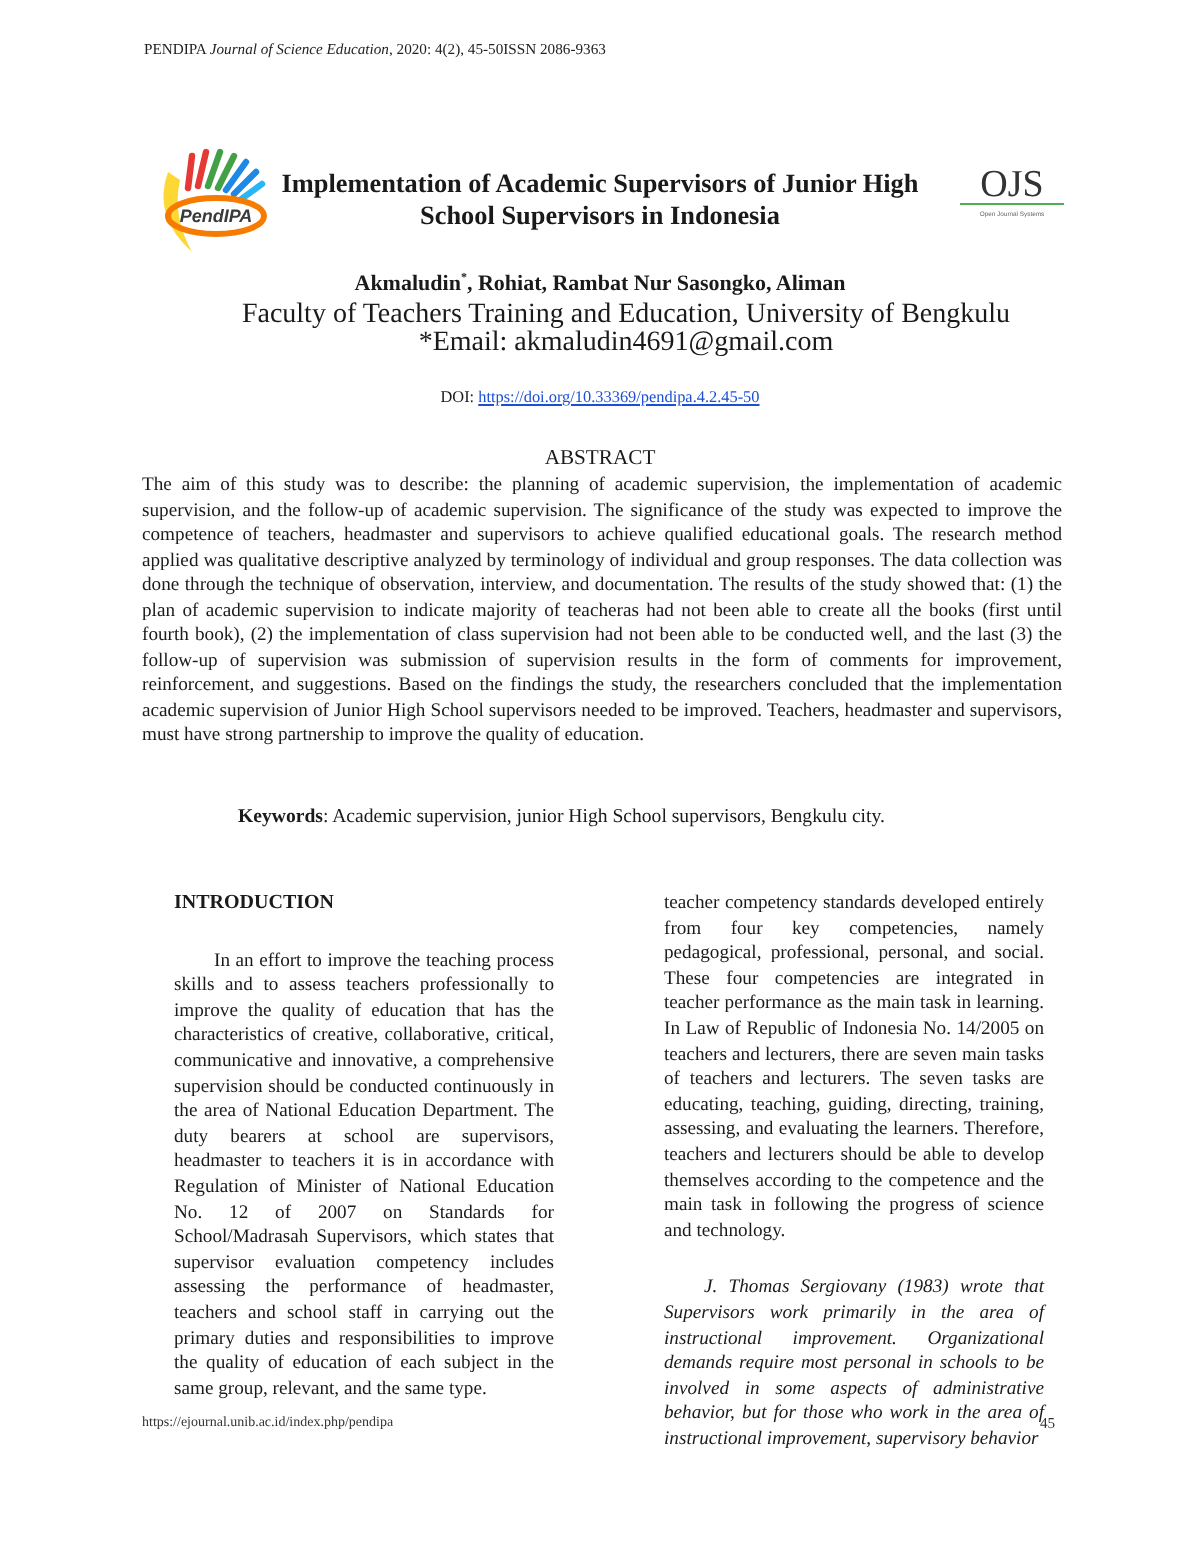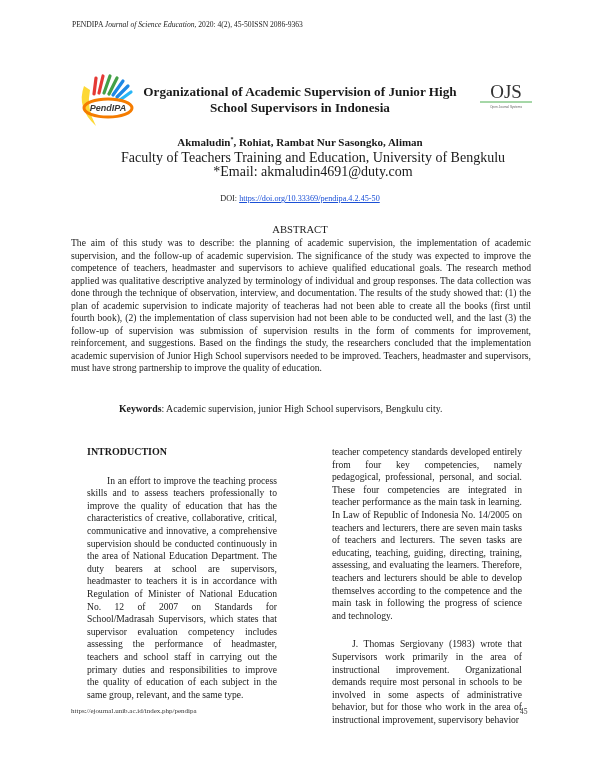--- a/index.html
+++ b/index.html
@@ -42,21 +42,21 @@
   }
   .keywords b { font-weight: bold; margin-left: 48px; }
   .col {
     width: 222px; font-size: 9.6px; line-height: 12.6px; text-align: justify;
   }
   .col-left { left: 71px; top: 430px; }
   .col-right { left: 316px; top: 430px; }
   .col p { margin: 16px; }
   .indent { text-indent: 20px; }
   .section-head { font-weight: bold; font-size: 10px; }
-  .italic { }
+  .italic { font-style: italic; }
   .footer-url { left: 71px; top: 707px; font-size: 7px; color: #333; }
   .page-num { left: 520px; top: 707px; font-size: 7.6px; color: #333; }
 </style>
 </head>
 <body>
 
 <div class="abs running-head">
   <span><span>PENDIPA </span><i>Journal of Science Education</i><span>, 2020: 4(2), 45-50</span></span>
   <span>ISSN 2086-9363</span>
 </div>
@@ -71,37 +71,37 @@
       <line x1="35" y1="26" x2="43" y2="10" stroke="#43a047"></line>
       <line x1="39" y1="27" x2="49" y2="13" stroke="#1e88e5"></line>
       <line x1="43" y1="29" x2="54" y2="18" stroke="#1e88e5"></line>
       <line x1="46" y1="32" x2="57" y2="24" stroke="#29b6f6"></line>
     </g>
     <ellipse cx="34" cy="40" rx="24" ry="9" fill="none" stroke="#f57c00" stroke-width="3"></ellipse>
     <text x="34" y="43" text-anchor="middle" font-family="Liberation Sans, sans-serif" font-size="9" font-weight="bold" font-style="italic" fill="#3a3a3a">PendIPA</text>
   </svg>
 </div>
 
-<div class="abs title">Organizational of Academic Supervision of Junior High School Supervisors in Indonesia</div>
+<div class="abs title">Implementation of Academic Supervisors of Junior High School Supervisors in Indonesia</div>
 
 <div class="abs logo-ojs">
   <svg width="64" height="32" viewBox="0 0 64 32">
     <text x="32" y="18" text-anchor="middle" font-family="Liberation Serif, serif" font-size="19" fill="#333">OJS</text>
     <line x1="6" y1="22" x2="58" y2="22" stroke="#4caf50" stroke-width="1"></line>
     <text x="32" y="28" text-anchor="middle" font-family="Liberation Sans, sans-serif" font-size="3.2" fill="#666">Open Journal Systems</text>
   </svg>
 </div>
 
 <div class="abs authors">
   <span>Akmaludin</span><sup>*</sup><span>, Rohiat, Rambat Nur Sasongko, Aliman</span>
 </div>
 
 <div class="abs affil">
   <div>Faculty of Teachers Training and Education, University of Bengkulu</div>
-  <div>*Email: akmaludin4691@duty.com</div>
+  <div>*Email: akmaludin4691@gmail.com</div>
 </div>
 
 <div class="abs doi">
   <span>DOI: </span><a>https://doi.org/10.33369/pendipa.4.2.45-50</a>
 </div>
 
 <div class="abs abstract-head">ABSTRACT</div>
 <div class="abs abstract">The aim of this study was to describe: the planning of academic supervision, the implementation of academic supervision, and the follow-up of academic supervision. The significance of the study was expected to improve the competence of teachers, headmaster and supervisors to achieve qualified educational goals. The research method applied was qualitative descriptive analyzed by terminology of individual and group responses.  The data collection was done through the technique of observation, interview, and documentation. The results of the study showed that: (1) the plan of academic supervision to indicate majority of teacheras had not been able to create all the books (first until fourth book), (2) the implementation of class supervision had not been able to be conducted well, and the last (3) the follow-up of supervision was submission of supervision results in the form of comments for improvement, reinforcement, and suggestions. Based on the findings the study, the researchers concluded that the implementation academic supervision of Junior High School supervisors needed to be improved. Teachers, headmaster and supervisors, must have strong partnership to improve the quality of education.</div>
 
 <div class="abs keywords">

